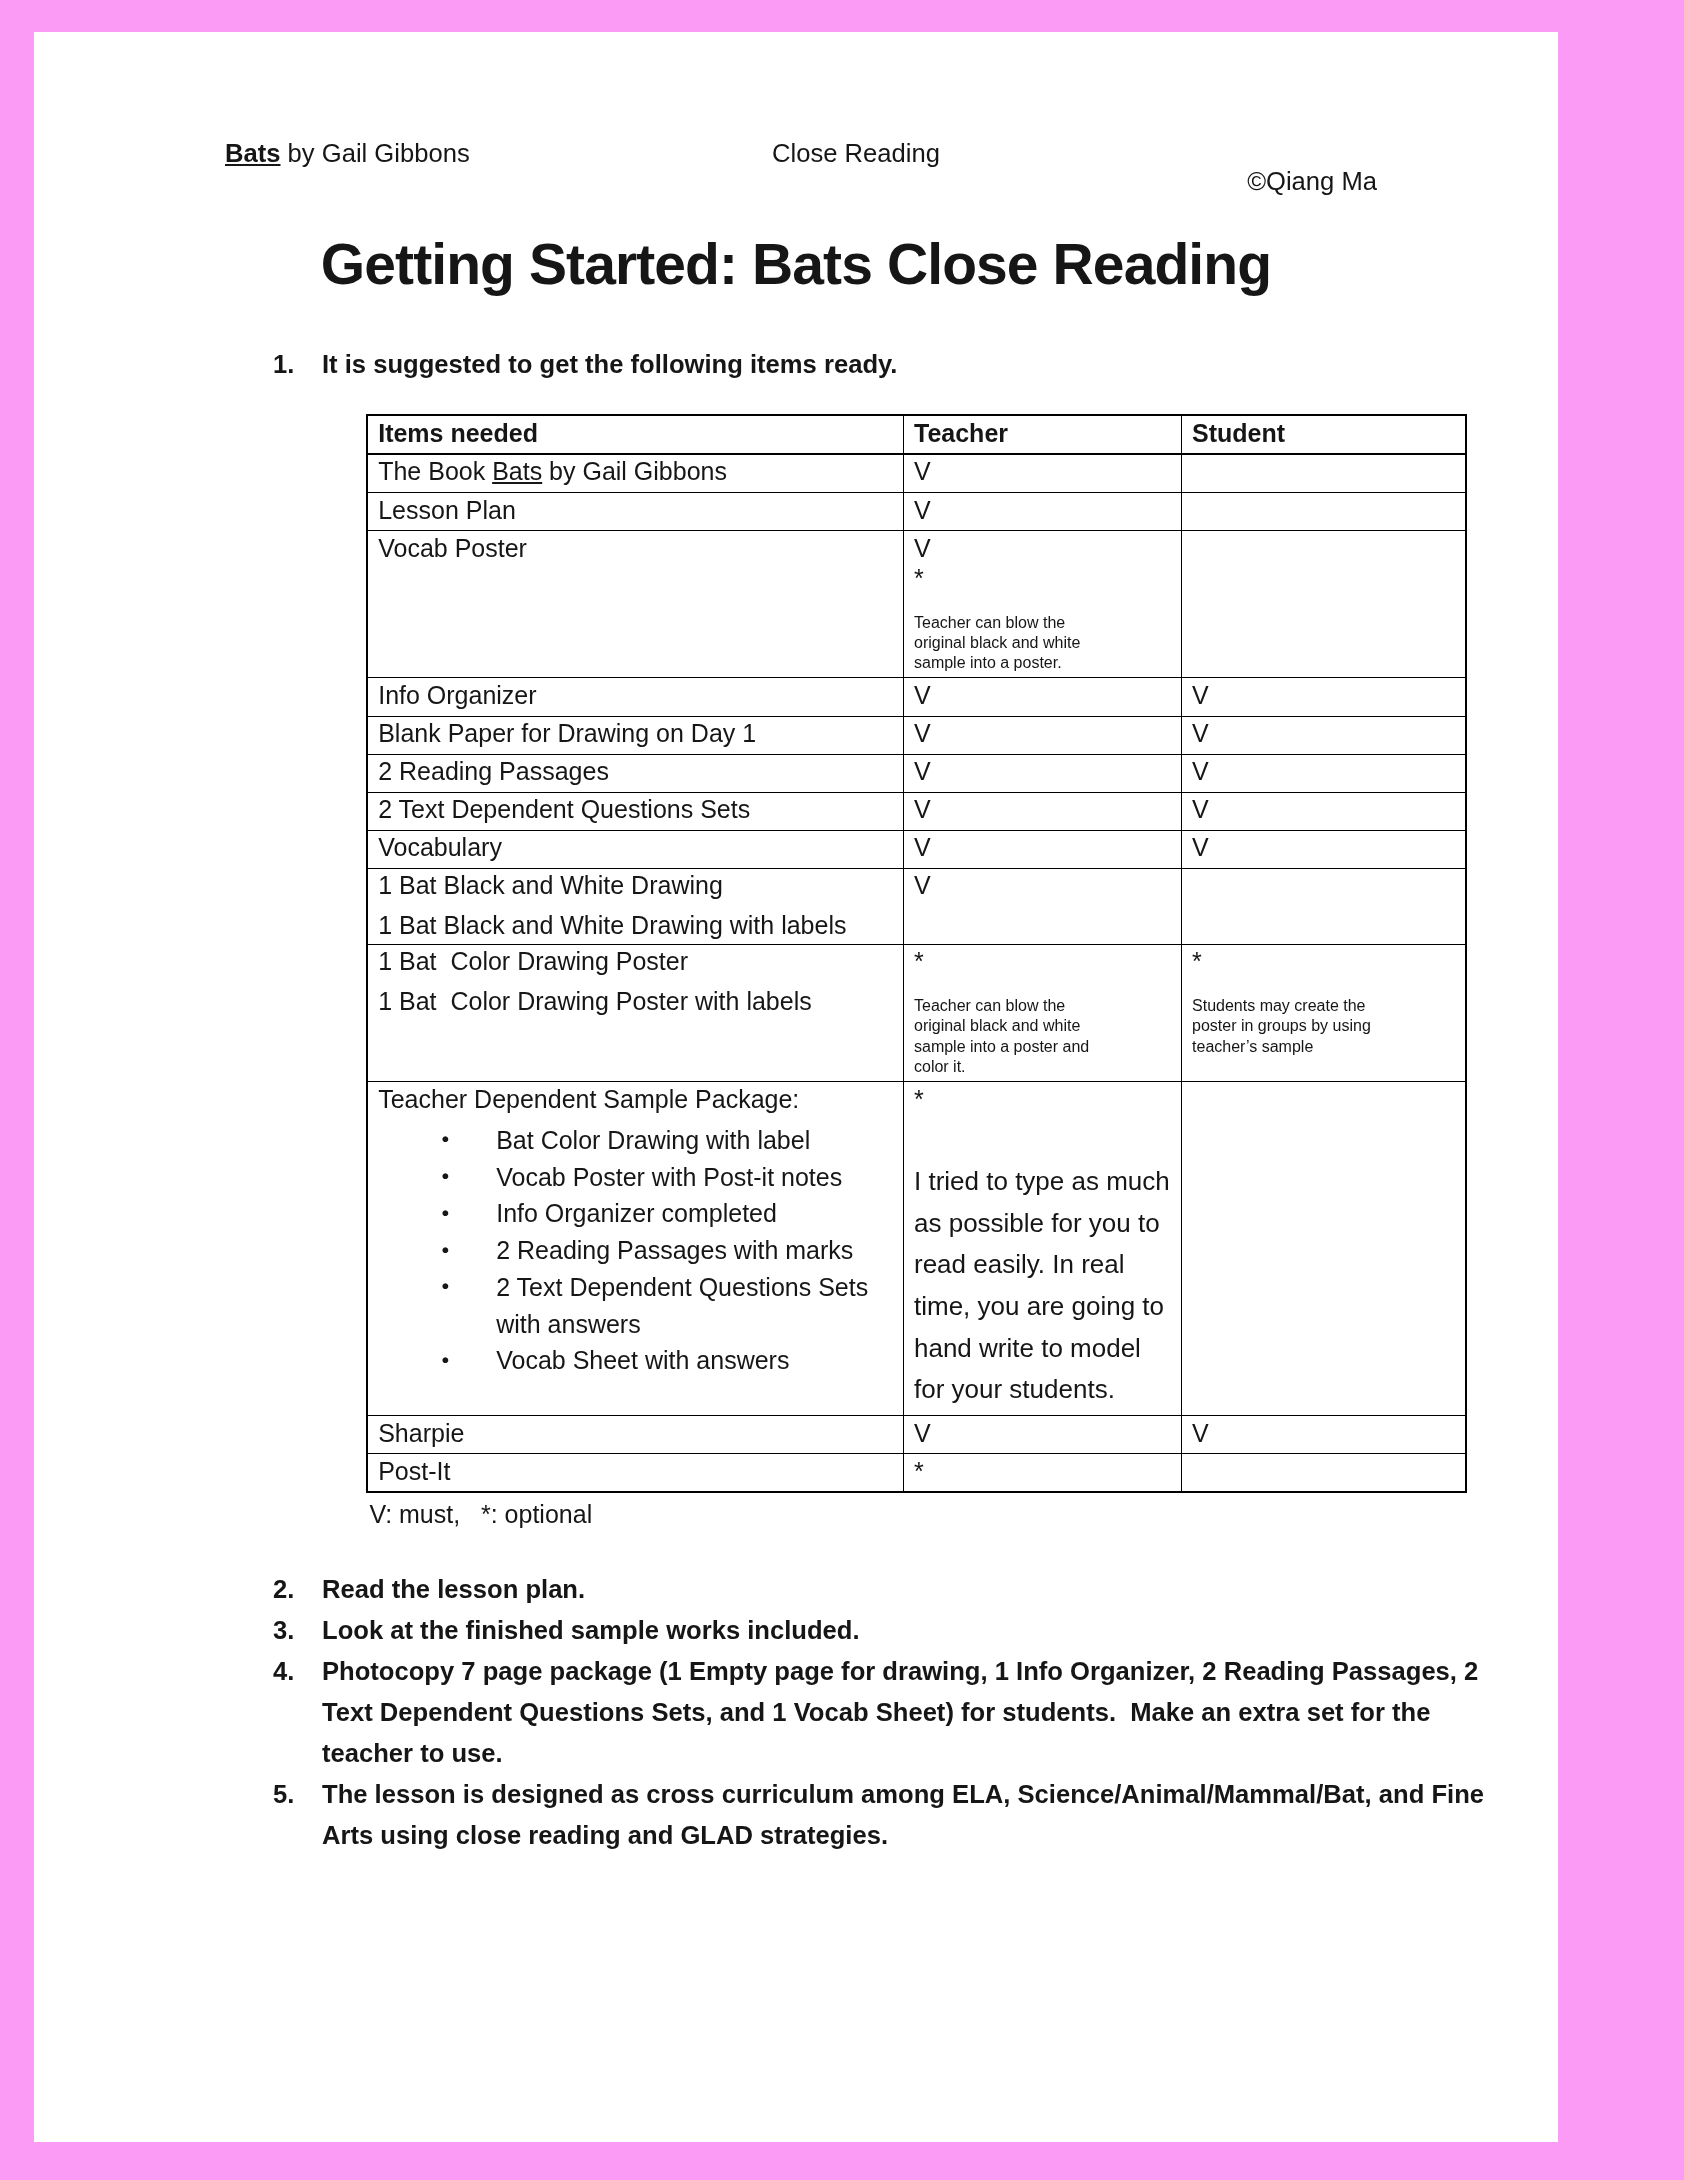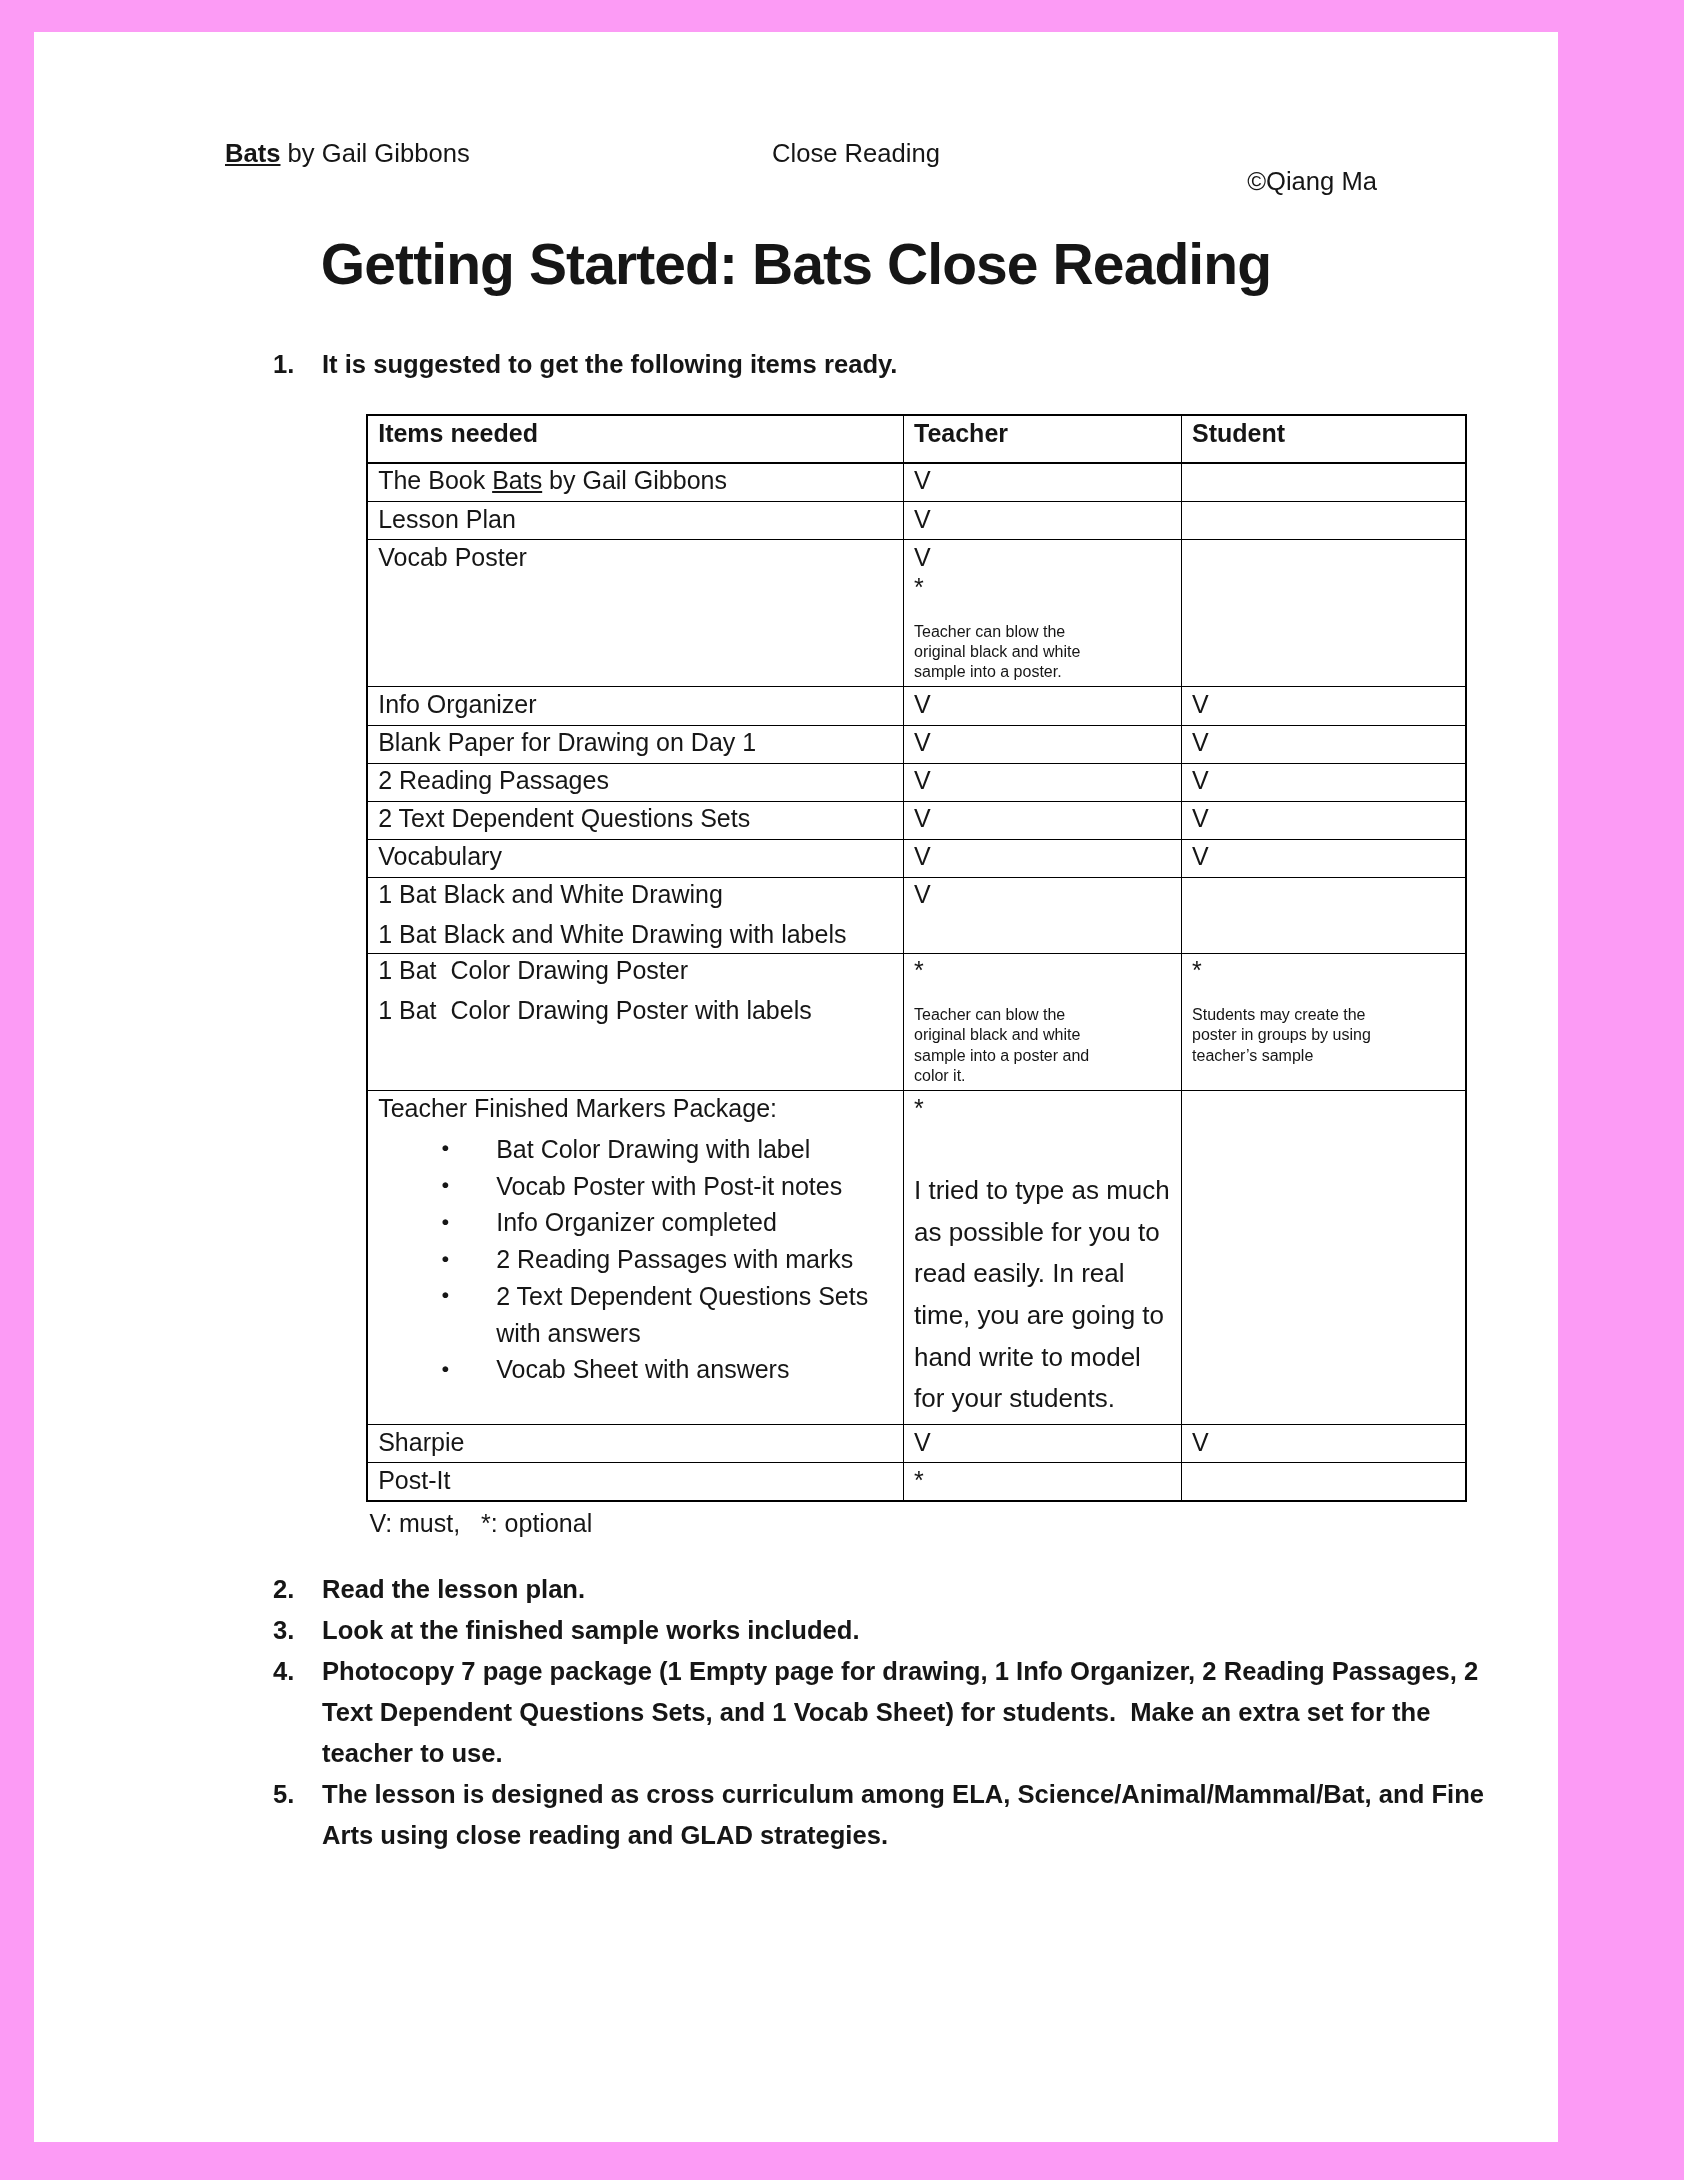--- a/index.html
+++ b/index.html
@@ -37,21 +37,21 @@
   .intro { position:absolute; top:312px; left:239px; width:1278px; }
   .steps { position:absolute; top:1537px; left:239px; width:1233px; }
 
   
   .table-block { position:absolute; top:382px; left:332px; width:1101px; }
   table.items { width:100%; border-collapse:collapse; border:2.6px solid #000; table-layout:fixed; }
   th, td {
     border:1.7px solid #000; vertical-align:top; text-align:left;
     padding:2.6px 10.2px 4.3px; font-size:25px; line-height:1.14;
   }
-  th { font-weight:700; border-bottom-width:2.6px; padding-top:3.4px; padding-bottom:14px; }
+  th { font-weight:700; border-bottom-width:2.6px; padding-top:3.4px; padding-bottom:5px; }
   .item-line { white-space:pre-wrap; }
   .item-line + .item-line { margin-top:11px; }
   .mark { line-height:1.14; margin-bottom:1.7px; }
   .small-note { margin-top:20.4px; font-size:16px; line-height:1.26; white-space:pre-line; }
   .big-note   { margin-top:48px; font-size:26px; line-height:1.6;  white-space:pre-line; }
   ul.bullets { list-style:none; margin:8.5px 0 3.4px 0; padding:0 0 0 118px; }
   ul.bullets li { position:relative; line-height:1.47; white-space:pre-line; }
   ul.bullets li::before {
     content:"●"; position:absolute; left:-55px; top:7.7px; font-size:13.6px;
   }
@@ -201,21 +201,21 @@
               </td>
               <td class="mark-cell">
                 <div class="mark">*</div>
                 <div class="small-note">Students may create the
 poster in groups by using
 teacher’s sample</div>
               </td>
             </tr>
             <tr>
               <td class="item-cell">
-                <div class="item-line">Teacher Finished Markers Package:</div>
+                <div class="item-line">Teacher Dependent Sample Package:</div>
                 <ul class="bullets">
                   <li>Bat Color Drawing with label</li>
                   <li>Vocab Poster with Post-it notes</li>
                   <li>Info Organizer completed</li>
                   <li>2 Reading Passages with marks</li>
                   <li>2 Text Dependent Questions Sets
 with answers</li>
                   <li>Vocab Sheet with answers</li>
                 </ul>
               </td>

